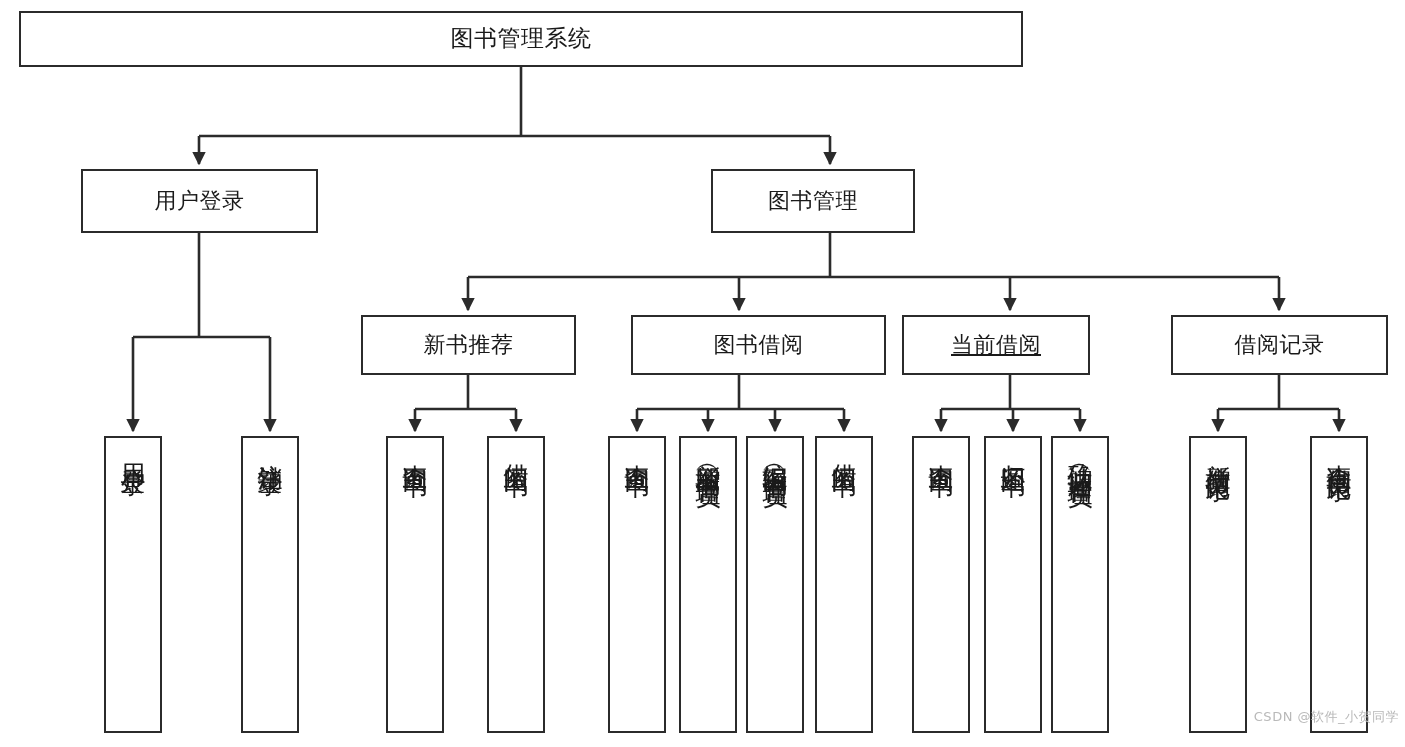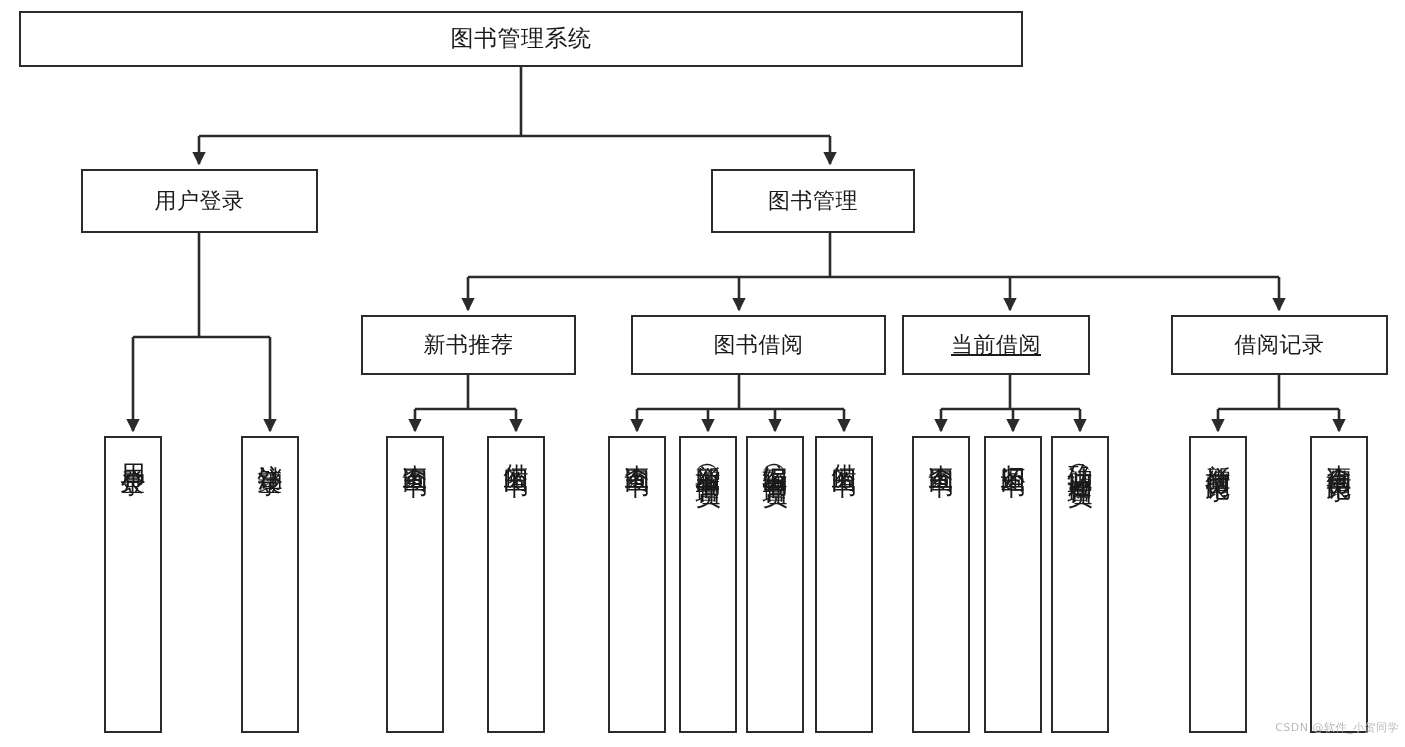--- a/index.html
+++ b/index.html
@@ -56,22 +56,22 @@
     writing-mode: vertical-rl;
     text-orientation: upright;
     font-size: 25px;
     letter-spacing: 3px;
     line-height: 1.0;
   }
   #node-root .label { font-size: 23px; }
   .watermark {
     position: absolute;
     right: 6px;
-    bottom: 12px;
-    font-size: 11px;
+    bottom: 21px;
+    font-size: 13px;
     color: #b9b9b9;
     letter-spacing: 0.5px;
     white-space: nowrap;
     font-family: "DejaVu Sans", "Liberation Sans", sans-serif;
   }
 </style>
 </head>
 <body>
 
 <div id="diagram-root">

